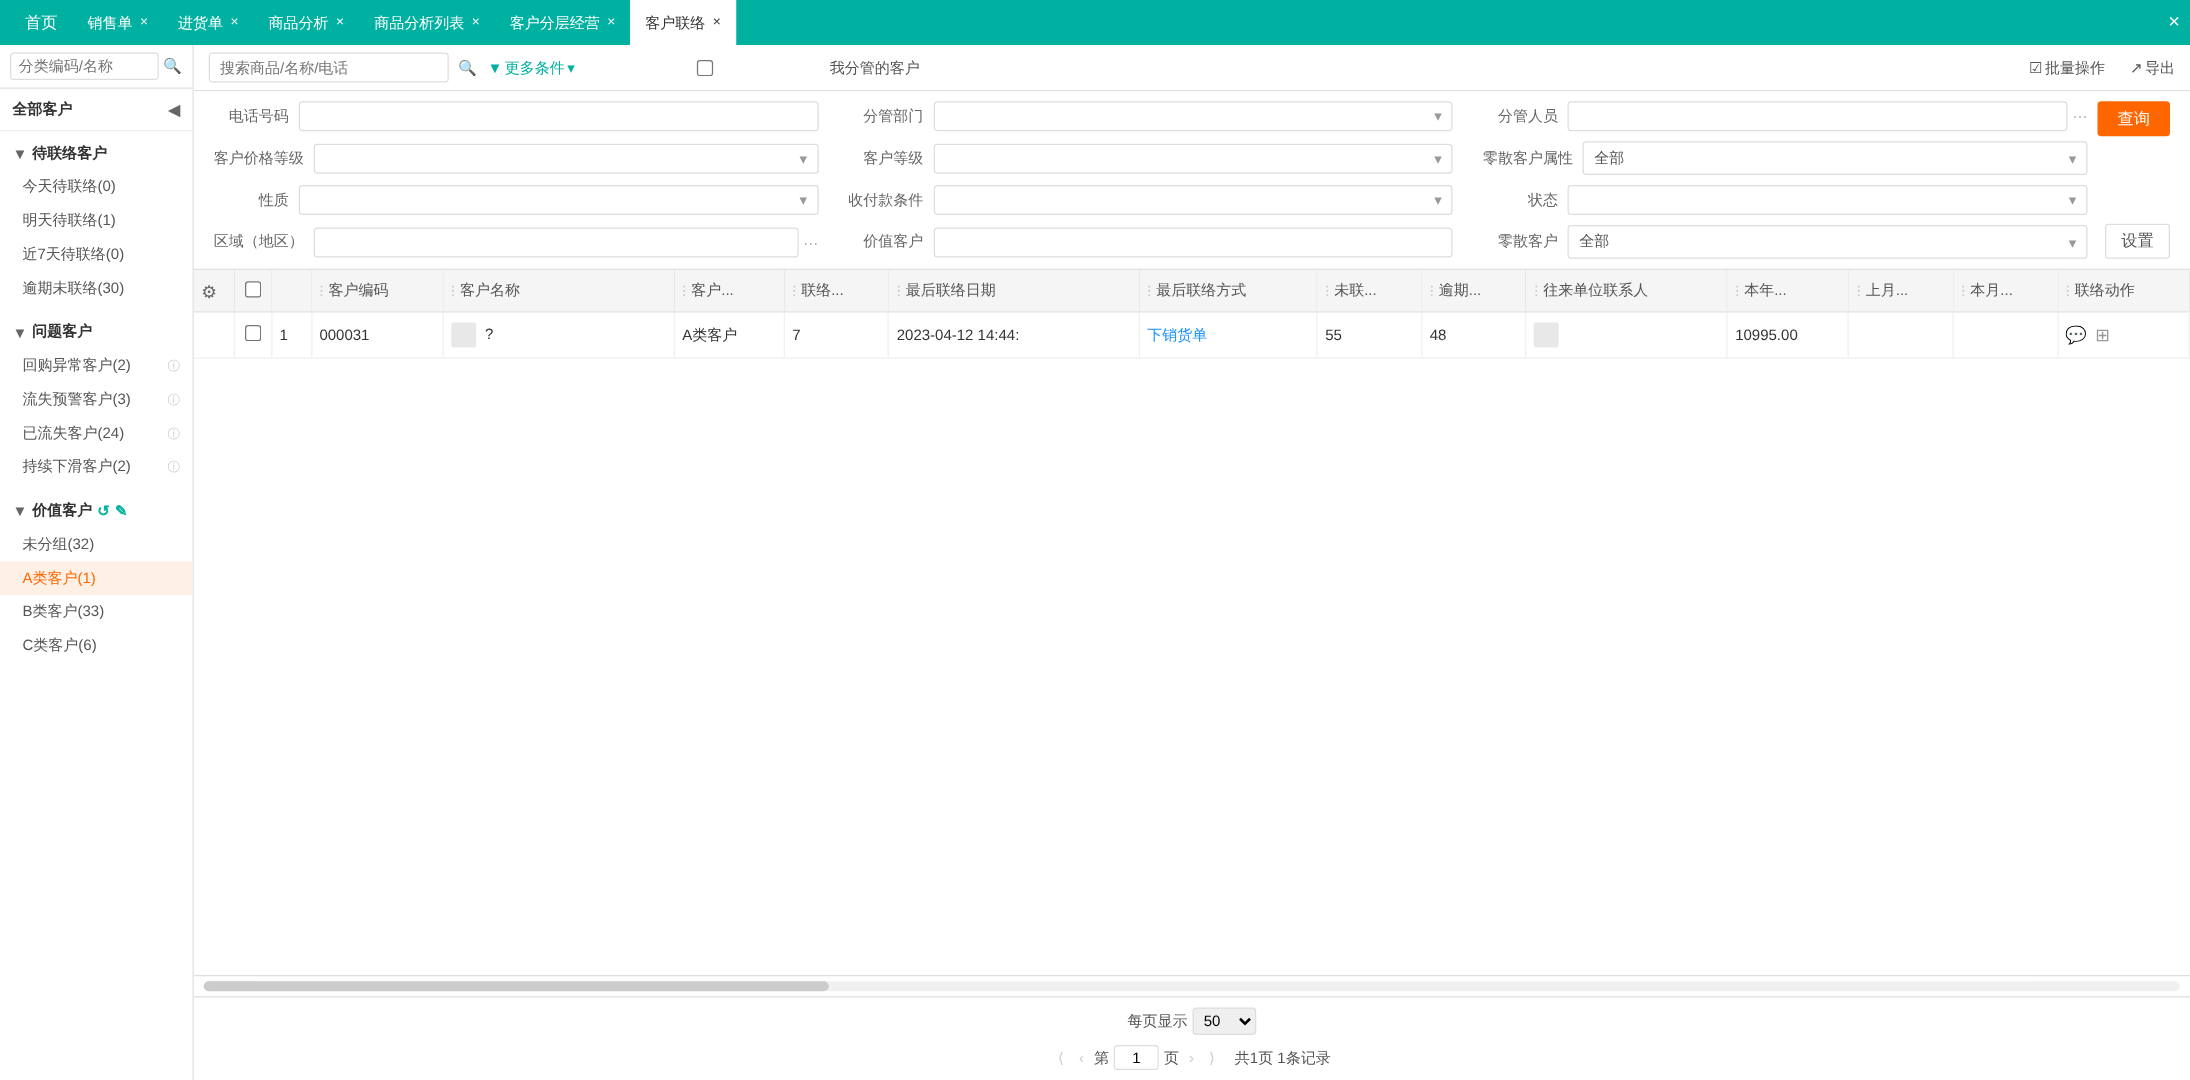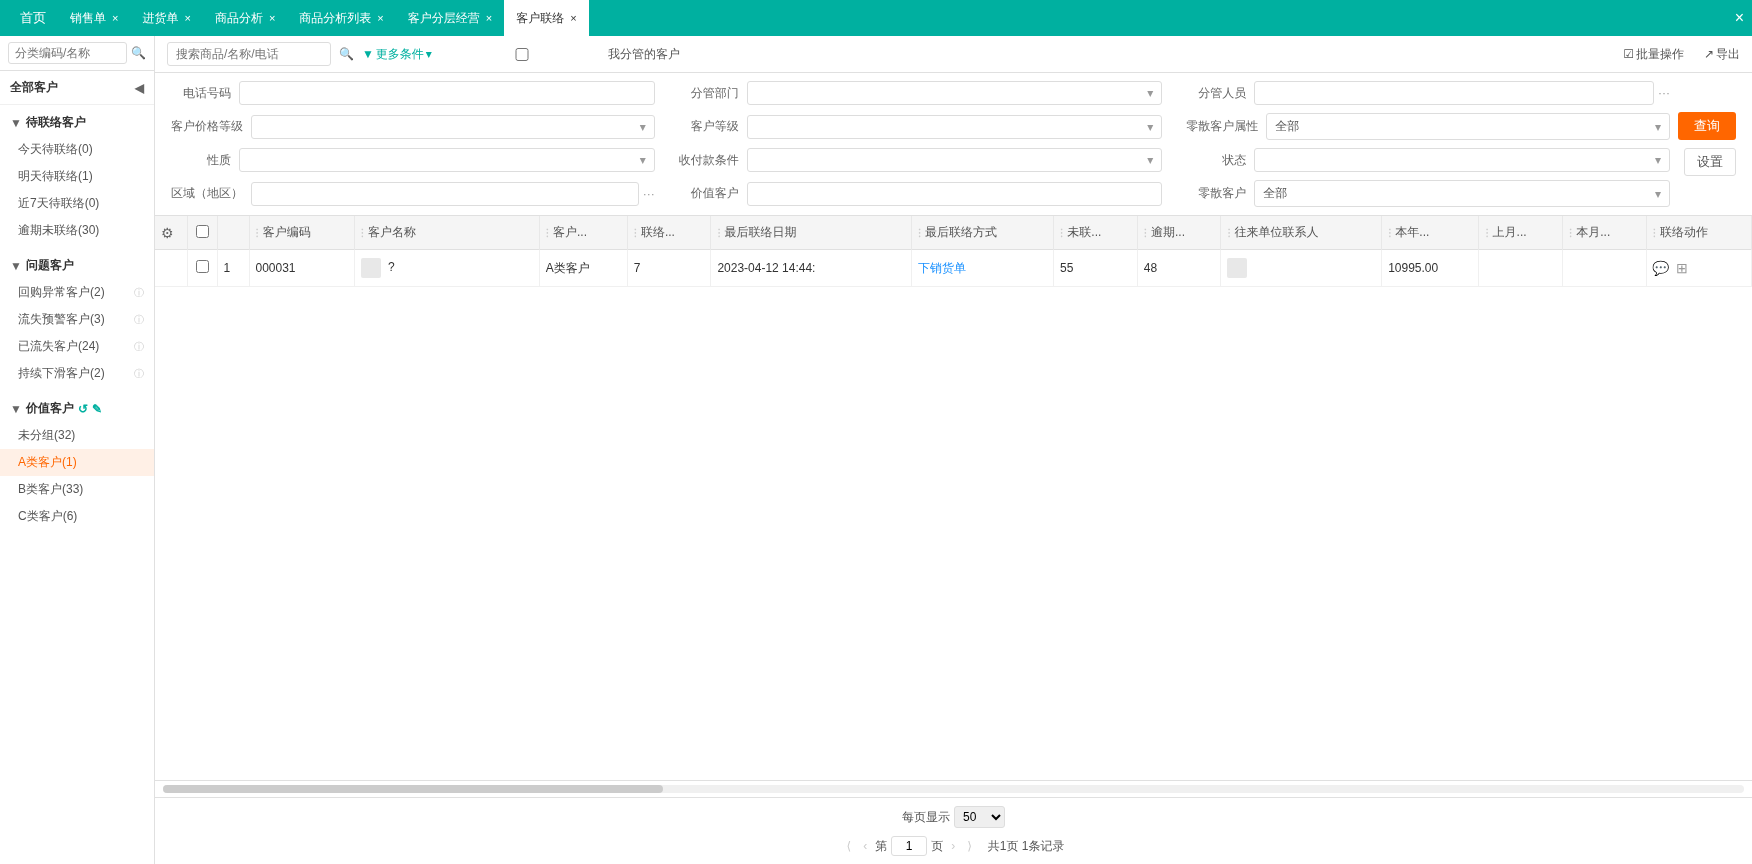--- a/index.html
+++ b/index.html
@@ -71,21 +71,21 @@
       flex: 1; display: flex; flex-direction: column; overflow: hidden;
     }
 
     
     .filter-bar {
       background: white; border-bottom: 1px solid #e0e0e0;
       padding: 6px 12px; display: flex; align-items: center; gap: 8px;
     }
     .filter-bar input {
       border: 1px solid #ddd; border-radius: 3px; padding: 4px 8px;
-      font-size: 12px; width: 164px; color: #999;
+      font-size: 12px; width: 192px; color: #999;
     }
     .filter-bar .search-btn { color: #00b0a0; cursor: pointer; }
     .filter-bar .more-filter {
       display: flex; align-items: center; color: #00b0a0; cursor: pointer; gap: 2px;
     }
     .filter-bar .my-customers {
       display: flex; align-items: center; gap: 4px; color: #555; cursor: pointer;
     }
     .filter-bar .spacer { flex: 1; }
     .filter-bar .bulk-op { color: #555; cursor: pointer; display: flex; align-items: center; gap: 2px; }
@@ -121,21 +121,21 @@
     .btn-query {
       background: #f60; color: white; border: none; border-radius: 3px;
       padding: 5px 16px; cursor: pointer; font-size: 13px; white-space: nowrap;
     }
     .btn-settings {
       background: white; color: #555; border: 1px solid #ddd; border-radius: 3px;
       padding: 4px 12px; cursor: pointer; font-size: 13px; white-space: nowrap; margin-top: 4px;
     }
     .btn-col {
       display: flex; flex-direction: column; align-items: flex-end; padding-left: 8px;
-      justify-content: center; gap: 4px;
+      justify-content: space-between; gap: 4px;
     }
 
     
     .table-wrapper {
       flex: 1; overflow: auto; background: white; margin: 0;
     }
     table {
       width: 100%; border-collapse: collapse; font-size: 12px;
     }
     thead tr {

